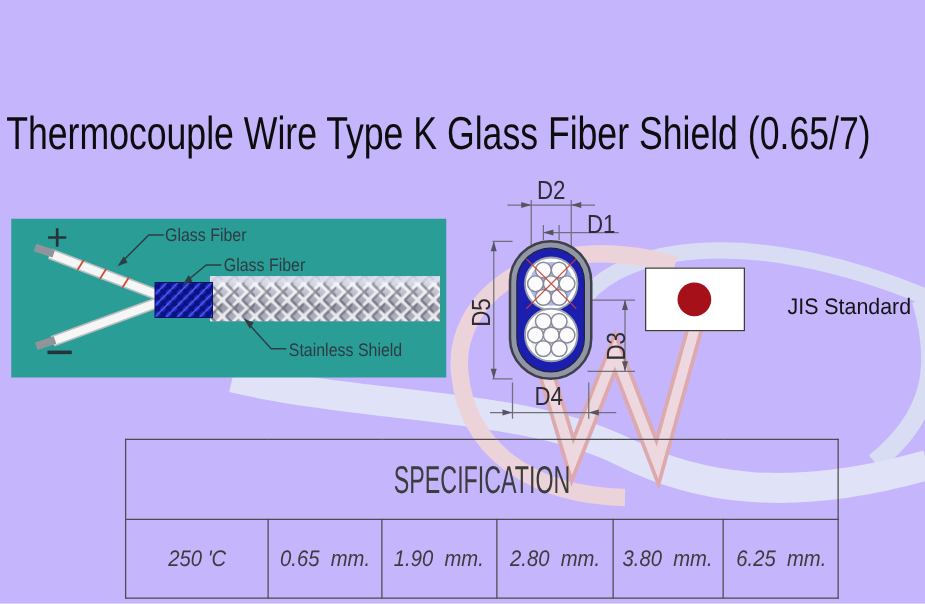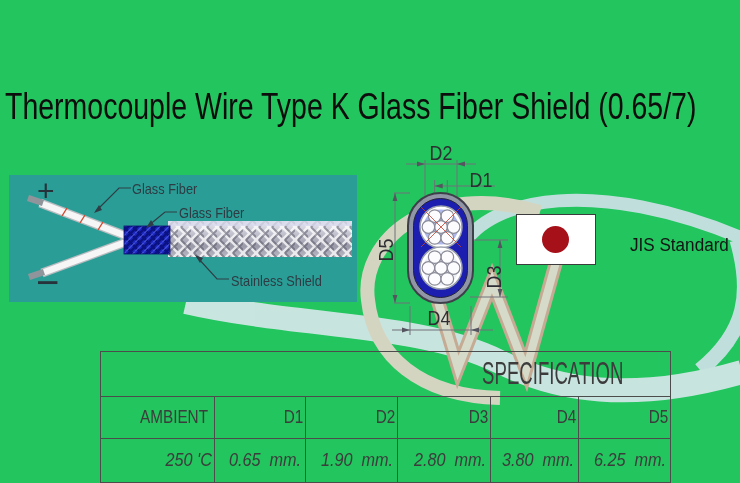--- a/index.html
+++ b/index.html
@@ -1,16 +1,16 @@
 <!DOCTYPE html>
 <html style="--panel_teal: #2a9e96; --glass_fiber_blue: #1c27c0; --shield_silver: #b9bac6; --cross_section_navy: #1c1eb0; --flag_red: #a51019; --watermark_blue: #e2e6f4; --watermark_red: #eec4bf;"><head>
 <meta charset="utf-8">
 <style>
   html,body{margin:0;padding:0;background:#ffffff;}
-  .stage{position:relative;width:740px;height:483px;background:#22c55e;overflow:hidden;
+  .stage{position:relative;width:740px;height:483px;background:#c4b5fd;overflow:hidden;
          font-family:"Liberation Sans","DejaVu Sans",sans-serif;}
   svg{display:block;}
   .abs{position:absolute;}
 
   
   .title{position:absolute;left:5px;top:86px;font-size:37px;color:#0d0d0d;white-space:nowrap;
          transform:scaleX(0.77);transform-origin:0 50%;letter-spacing:0px;}
 
   
   .panel{position:absolute;left:9px;top:175px;width:348px;height:127px;background:var(--panel_teal,#2a9e96);}
@@ -37,21 +37,21 @@
   .flag{position:absolute;left:516px;top:214px;width:80px;height:51px;background:#ffffff;
         border:1px solid #3c3c3c;box-sizing:border-box;}
   .flag-dot{position:absolute;left:25px;top:11px;width:27px;height:27px;border-radius:50%;
         background:var(--flag_red,#a51019);}
   .jis{position:absolute;left:630px;top:235px;font-size:18px;color:#141414;white-space:nowrap;
        transform:scaleX(0.95);transform-origin:0 50%;}
 
   
   table.spec{position:absolute;left:100px;top:351px;width:570px;height:128px;border-collapse:collapse;
              table-layout:fixed;background:transparent;}
-  table.spec td{border:1.4px solid #4c4c4c;text-align:right;vertical-align:middle;padding:0;color:#3c3c3c;}
+  table.spec td{border:1.4px solid #4c4c4c;text-align:center;vertical-align:middle;padding:0;color:#3c3c3c;}
   .cap-row td{height:44px;}
   .head-row td{height:41px;}
   .val-row td{height:43px;font-style:italic;}
   .cnd{display:inline-block;white-space:pre;}
   .spec-title{font-size:31px;transform:scaleX(0.60);transform-origin:50% 50%;}
   .hcell{font-size:18px;transform:scaleX(0.85);transform-origin:50% 50%;}
   .vcell{font-size:18px;transform:scaleX(0.90);transform-origin:50% 50%;}
 </style>
 </head>
 <body>
@@ -209,28 +209,20 @@
       <col style="width:93px">
         <col style="width:88px">
         <col style="width:92px">
     </colgroup>
     <tbody>
     <tr class="cap-row">
       <td colspan="6">
         <span class="cnd spec-title">SPECIFICATION</span>
       </td>
     </tr>
-    <tr class="head-row">
-      <td><span class="cnd hcell">AMBIENT</span></td>
-      <td><span class="cnd hcell">D1</span></td>
-      <td><span class="cnd hcell">D2</span></td>
-      <td><span class="cnd hcell">D3</span></td>
-      <td><span class="cnd hcell">D4</span></td>
-      <td><span class="cnd hcell">D5</span></td>
-    </tr>
     <tr class="val-row">
       <td><span class="cnd vcell">250 'C</span></td>
       <td><span class="cnd vcell">0.65  mm.</span></td>
       <td><span class="cnd vcell">1.90  mm.</span></td>
       <td><span class="cnd vcell">2.80  mm.</span></td>
       <td><span class="cnd vcell">3.80  mm.</span></td>
       <td><span class="cnd vcell">6.25  mm.</span></td>
     </tr>
     </tbody>
   </table>

